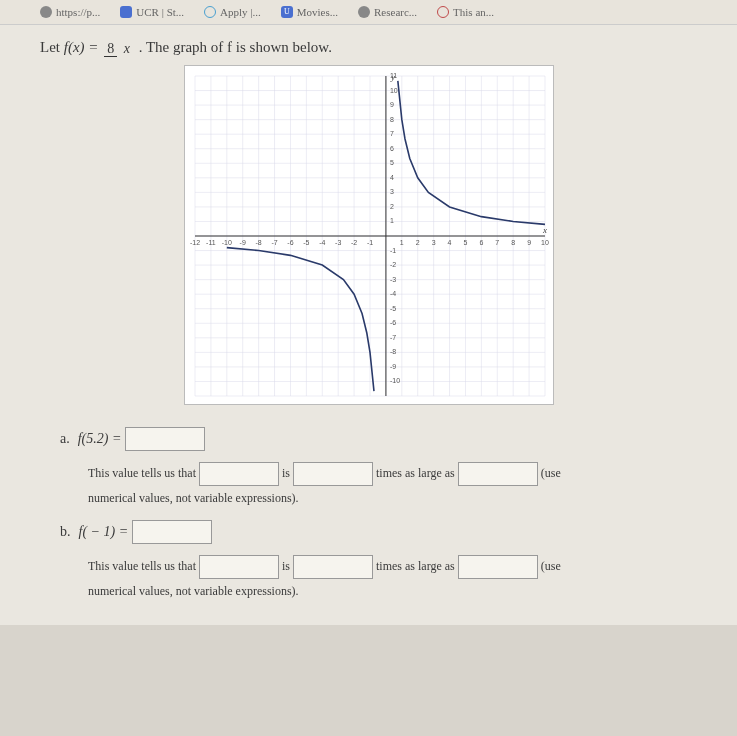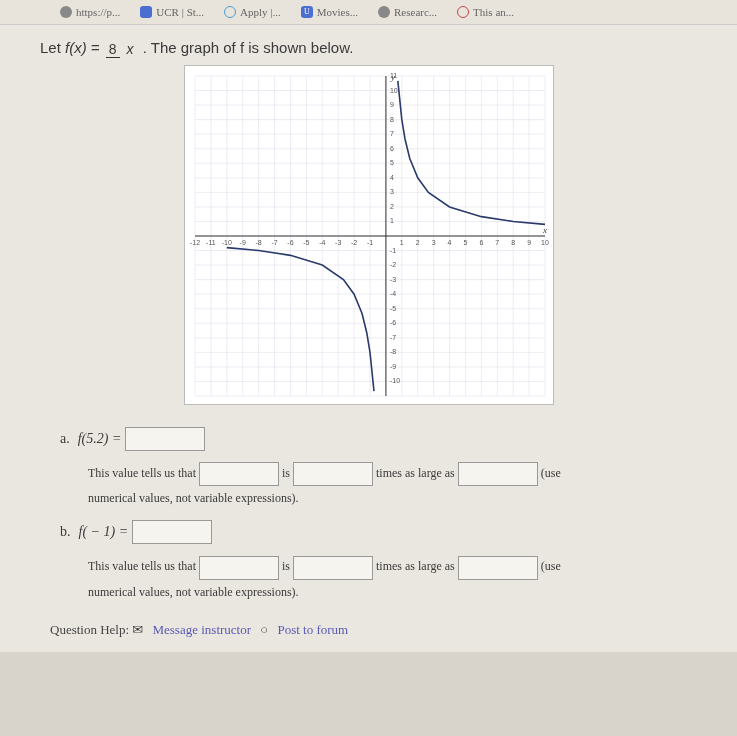--- a/index.html
+++ b/index.html
@@ -7,21 +7,21 @@
       font-family: Georgia, 'Times New Roman', serif;
       background: #d8d4cc;
       width: 737px;
       height: 736px;
       overflow: hidden;
       position: relative;
     }
     .tab-bar {
       display: flex;
       gap: 20px;
-      padding: 6px 60px;
+      padding: 6px 40px;
       background: #e8e4dc;
       font-size: 11px;
       color: #555;
       align-items: center;
       border-bottom: 1px solid #ccc;
     }
     .tab-item {
       display: flex;
       align-items: center;
       gap: 4px;
@@ -34,21 +34,21 @@
       display: inline-block;
     }
     .content {
       padding: 14px 40px;
       background: #eae7e0;
       color: #3a3a3a;
     }
     .prompt-line {
       font-size: 15px;
       margin-bottom: 4px;
-      font-family: Liberation Sans, sans-serif;
+      font-family: Liberation Serif, serif;
     }
     .math-fn { font-style: italic; }
     .frac {
       display: inline-block;
       vertical-align: middle;
       text-align: center;
       font-size: 14px;
       margin: 0 2px;
     }
     .frac .num { border-bottom: 1px solid #333; padding: 0 3px; }
@@ -283,21 +283,14 @@
       <span class="input-box small"></span>
       <span>is</span>
       <span class="input-box small"></span>
       <span>times as large as</span>
       <span class="input-box small"></span>
       <span>(use</span><br>
       <span>numerical values, not variable expressions).</span>
     </div>
   </div>
 
-  <div class="help-row">
-    <span>Question Help:</span>
-    <span>✉</span>
-    <span class="help-link">Message instructor</span>
-    <span>○</span>
-    <span class="help-link">Post to forum</span>
-  </div>
 
 </div>
 
 </body></html>

